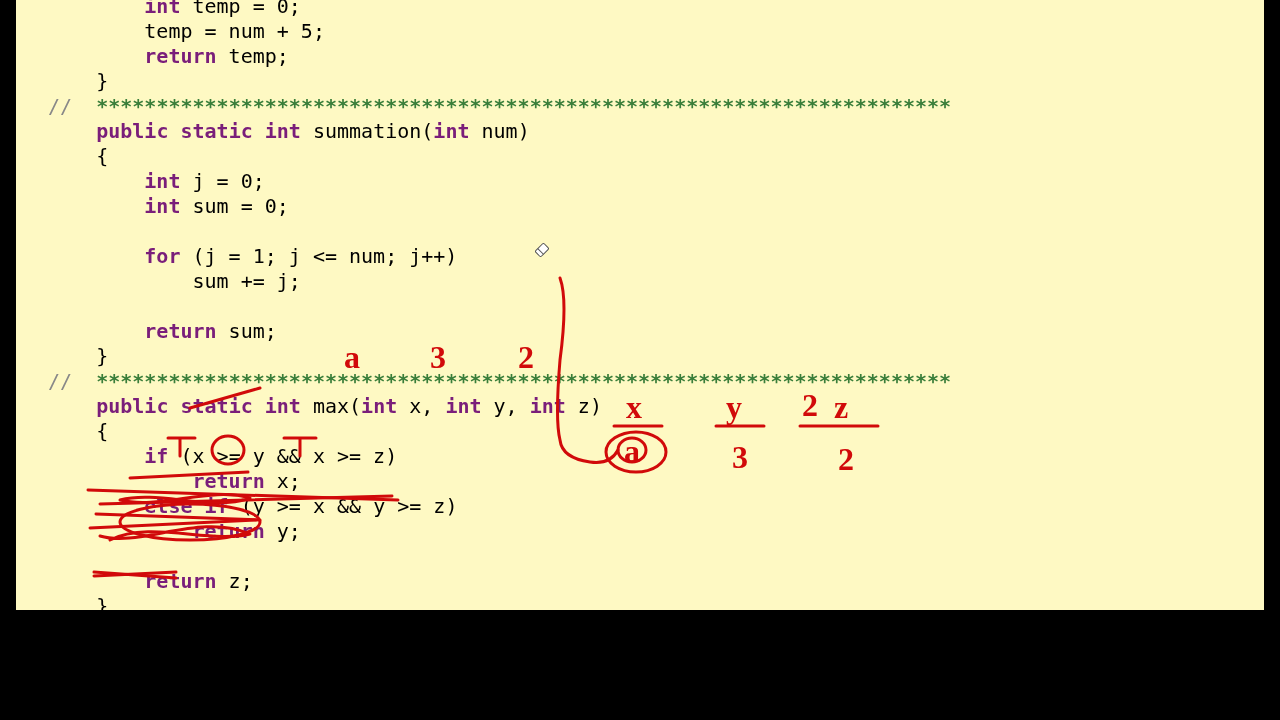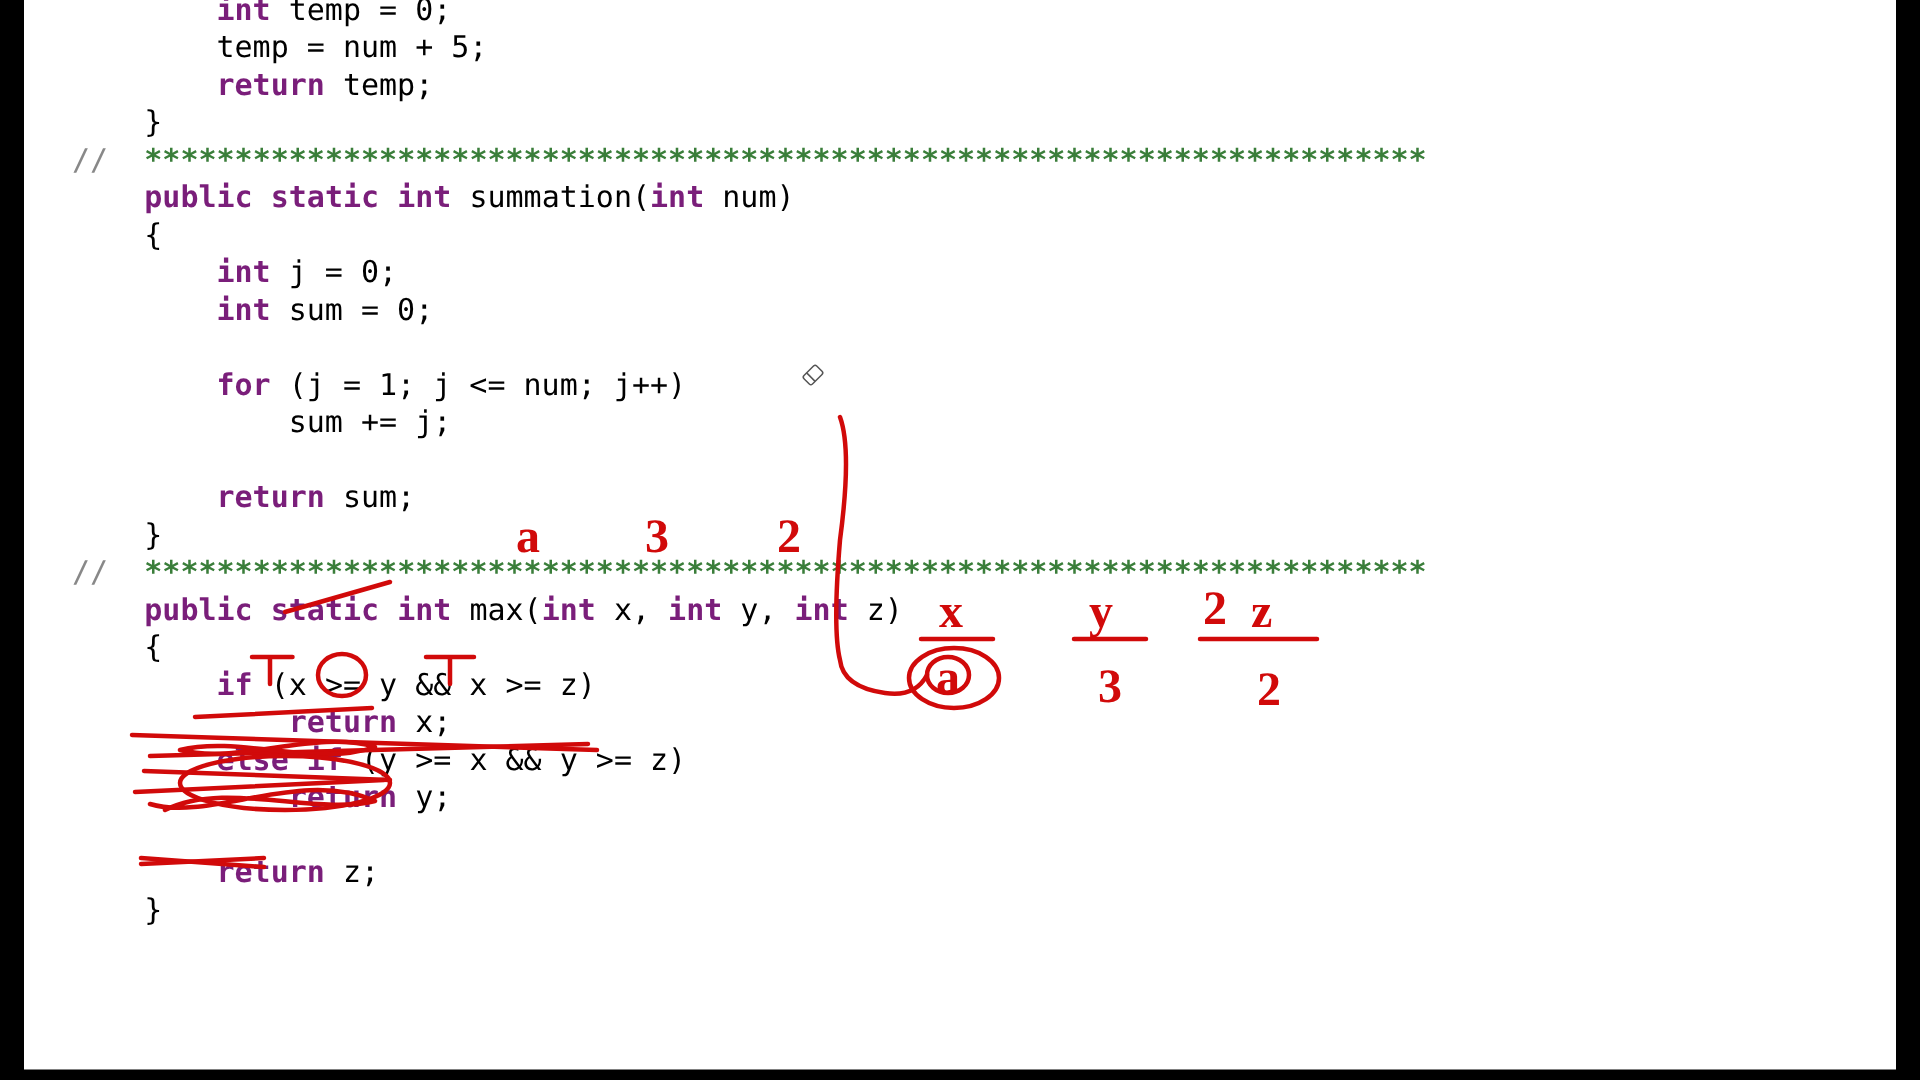--- a/index.html
+++ b/index.html
@@ -8,22 +8,22 @@
     width: 1280px;
     height: 720px;
     background: #000;
     overflow: hidden;
   }
   .frame {
     position: absolute;
     left: 16px;
     top: 0;
     width: 1248px;
-    height: 713px;
-    background: #ffffff;
+    height: 610px;
+    background: #fef9c3;
   }
   pre.code {
     margin: 0;
     padding: 0 0 0 32px;
     font-family: "Menlo", "Consolas", "DejaVu Sans Mono", monospace;
     font-size: 20px;
     line-height: 25px;
     white-space: pre;
     color: #000;
     position: relative;

